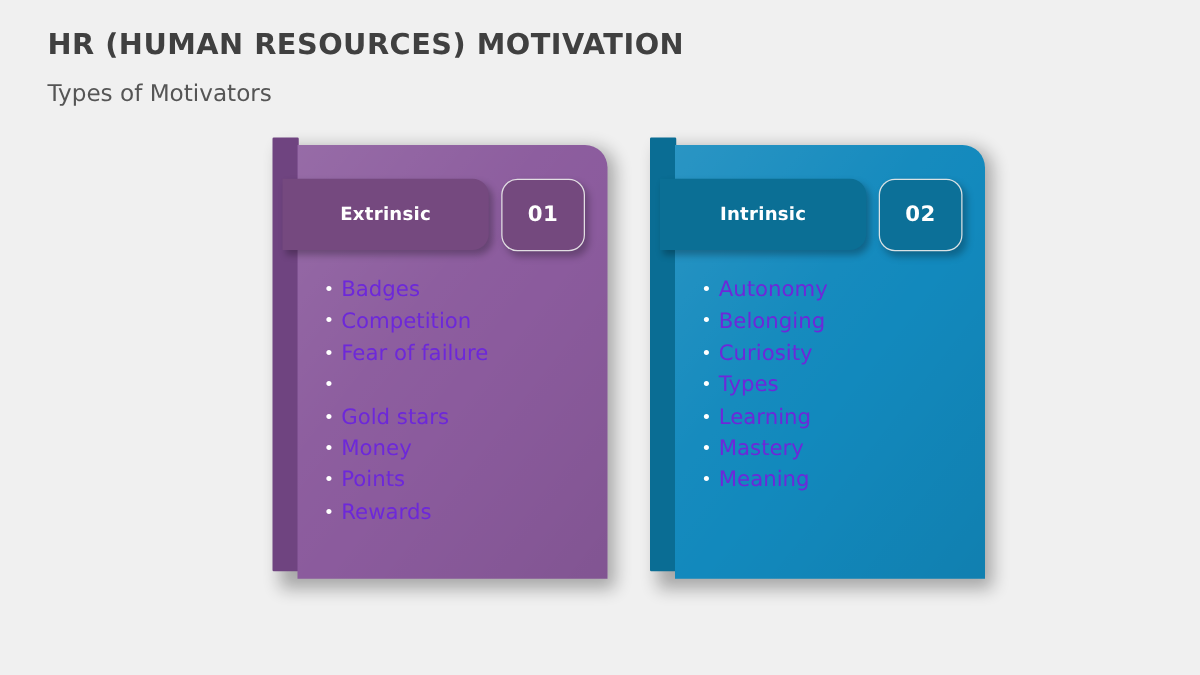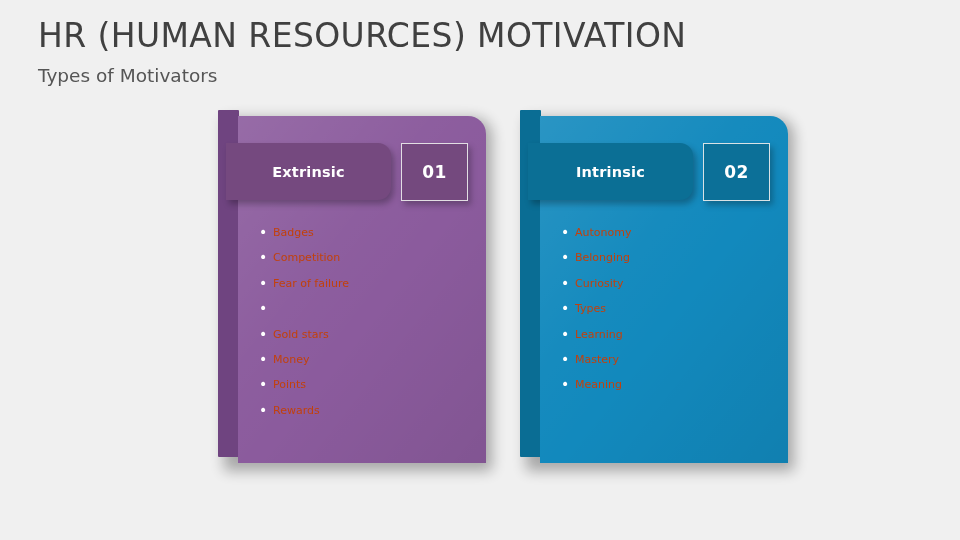--- a/index.html
+++ b/index.html
@@ -17,22 +17,22 @@
 
   
   #slide-header {
     position: absolute;
     left: 38px;
     top: 18px;
     width: 880px;
   }
   #page-title {
     font-family: "DejaVu Sans", sans-serif;
-    font-size: 33px;
-    font-weight: normal;
+    font-size: 23px;
+    font-weight: bold;
     color: #404040;
     letter-spacing: 0.4px;
     line-height: 36px;
     white-space: nowrap;
   }
   #page-subtitle {
     font-size: 18.5px;
     font-weight: normal;
     color: #555555;
     line-height: 24px;
@@ -125,21 +125,21 @@
     letter-spacing: 0.2px;
   }
 
   
   .card-number {
     position: absolute;
     top: 33px;
     left: 183px;
     width: 67px;
     height: 58px;
-    border-radius: 0;
+    border-radius: 13px;
     border: 1.4px solid rgba(235,235,235,0.92);
     display: flex;
     align-items: center;
     justify-content: center;
     box-shadow: 3px 4px 6px rgba(0,0,0,0.26);
     box-sizing: border-box;
     z-index: 4;
   }
   .card-number-label {
     color: #ffffff;
@@ -162,22 +162,22 @@
     height: 25.4px;
   }
   .list-bullet {
     width: 14px;
     flex: 0 0 14px;
     color: #ffffff;
     font-size: 14px;
     line-height: 21px;
   }
   .list-text {
-    color: #c2410c;
-    font-size: 11px;
+    color: #6d28d9;
+    font-size: 17px;
     line-height: 21px;
     white-space: nowrap;
   }
 </style>
 </head>
 <body style="background: rgb(240, 240, 240);">
 
 <div id="slide-header">
   <div id="page-title" style="color: rgb(64, 64, 64);">HR (HUMAN RESOURCES) MOTIVATION</div>
   <div id="page-subtitle" style="color: rgb(85, 85, 85);">Types of Motivators</div>

